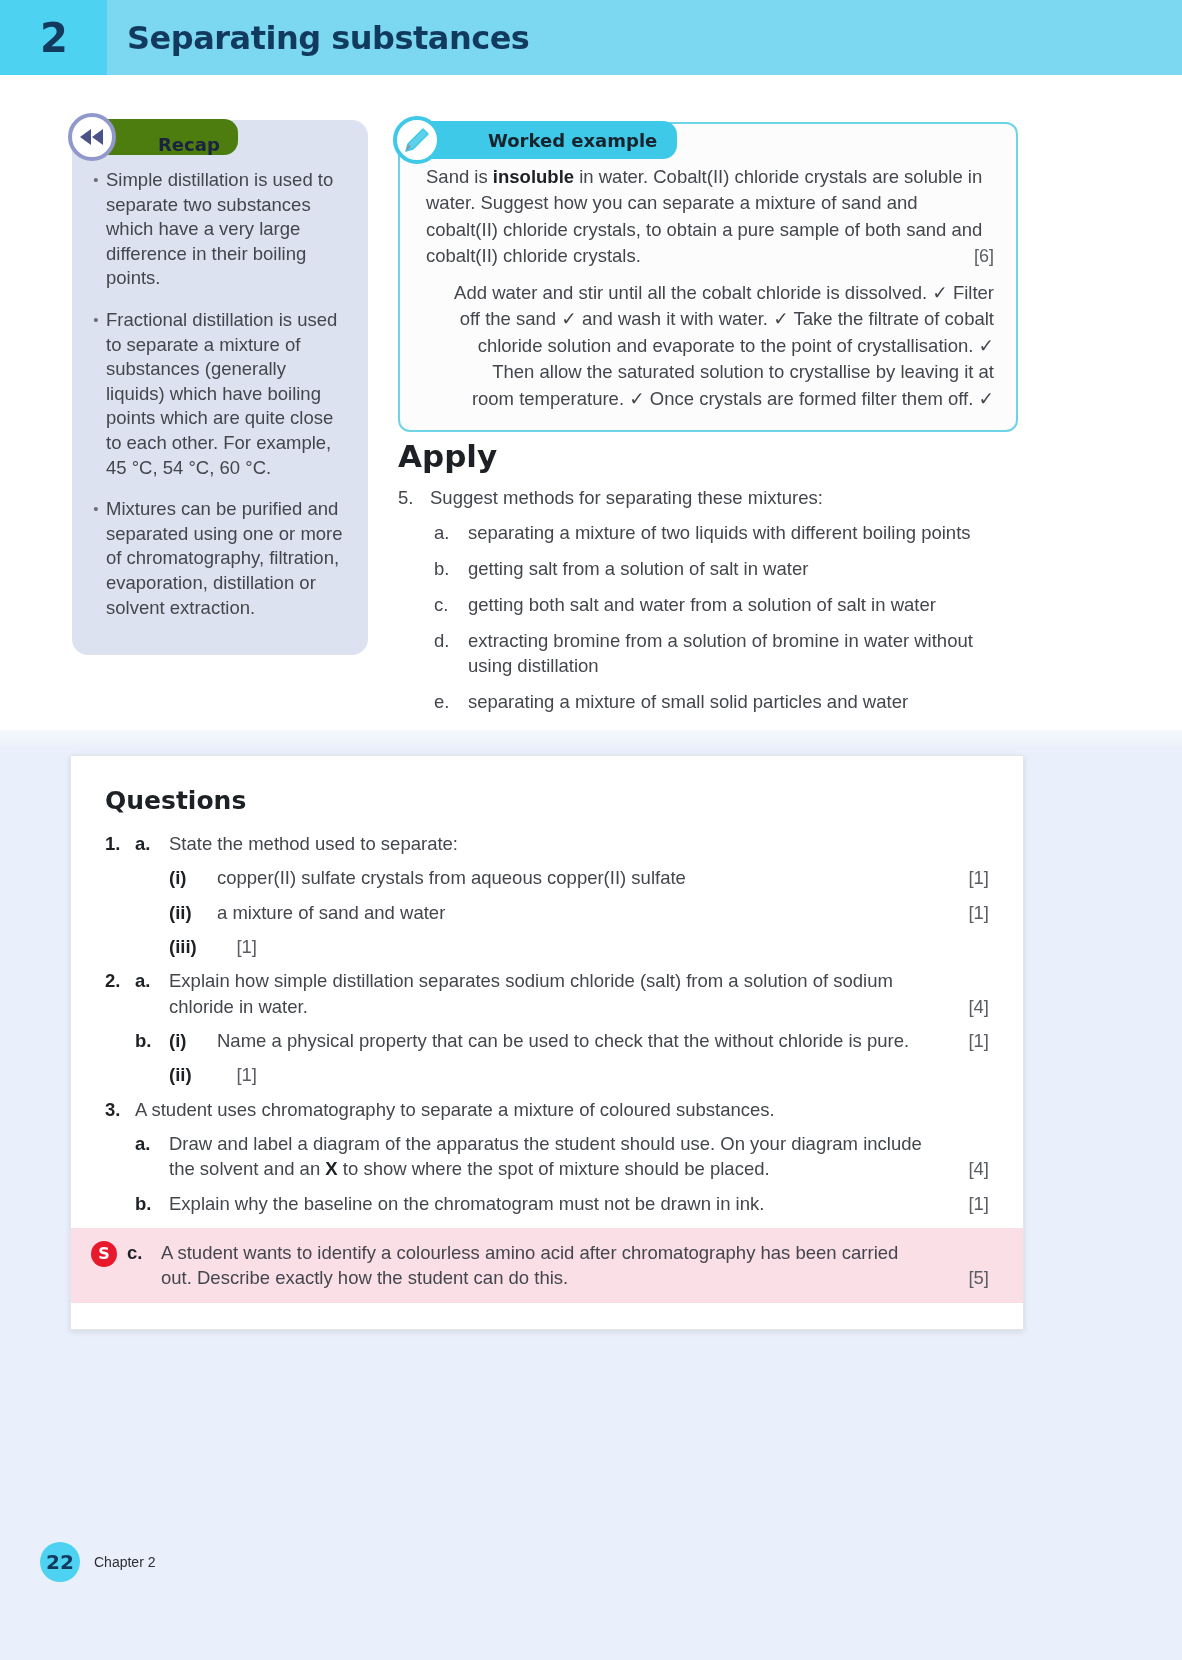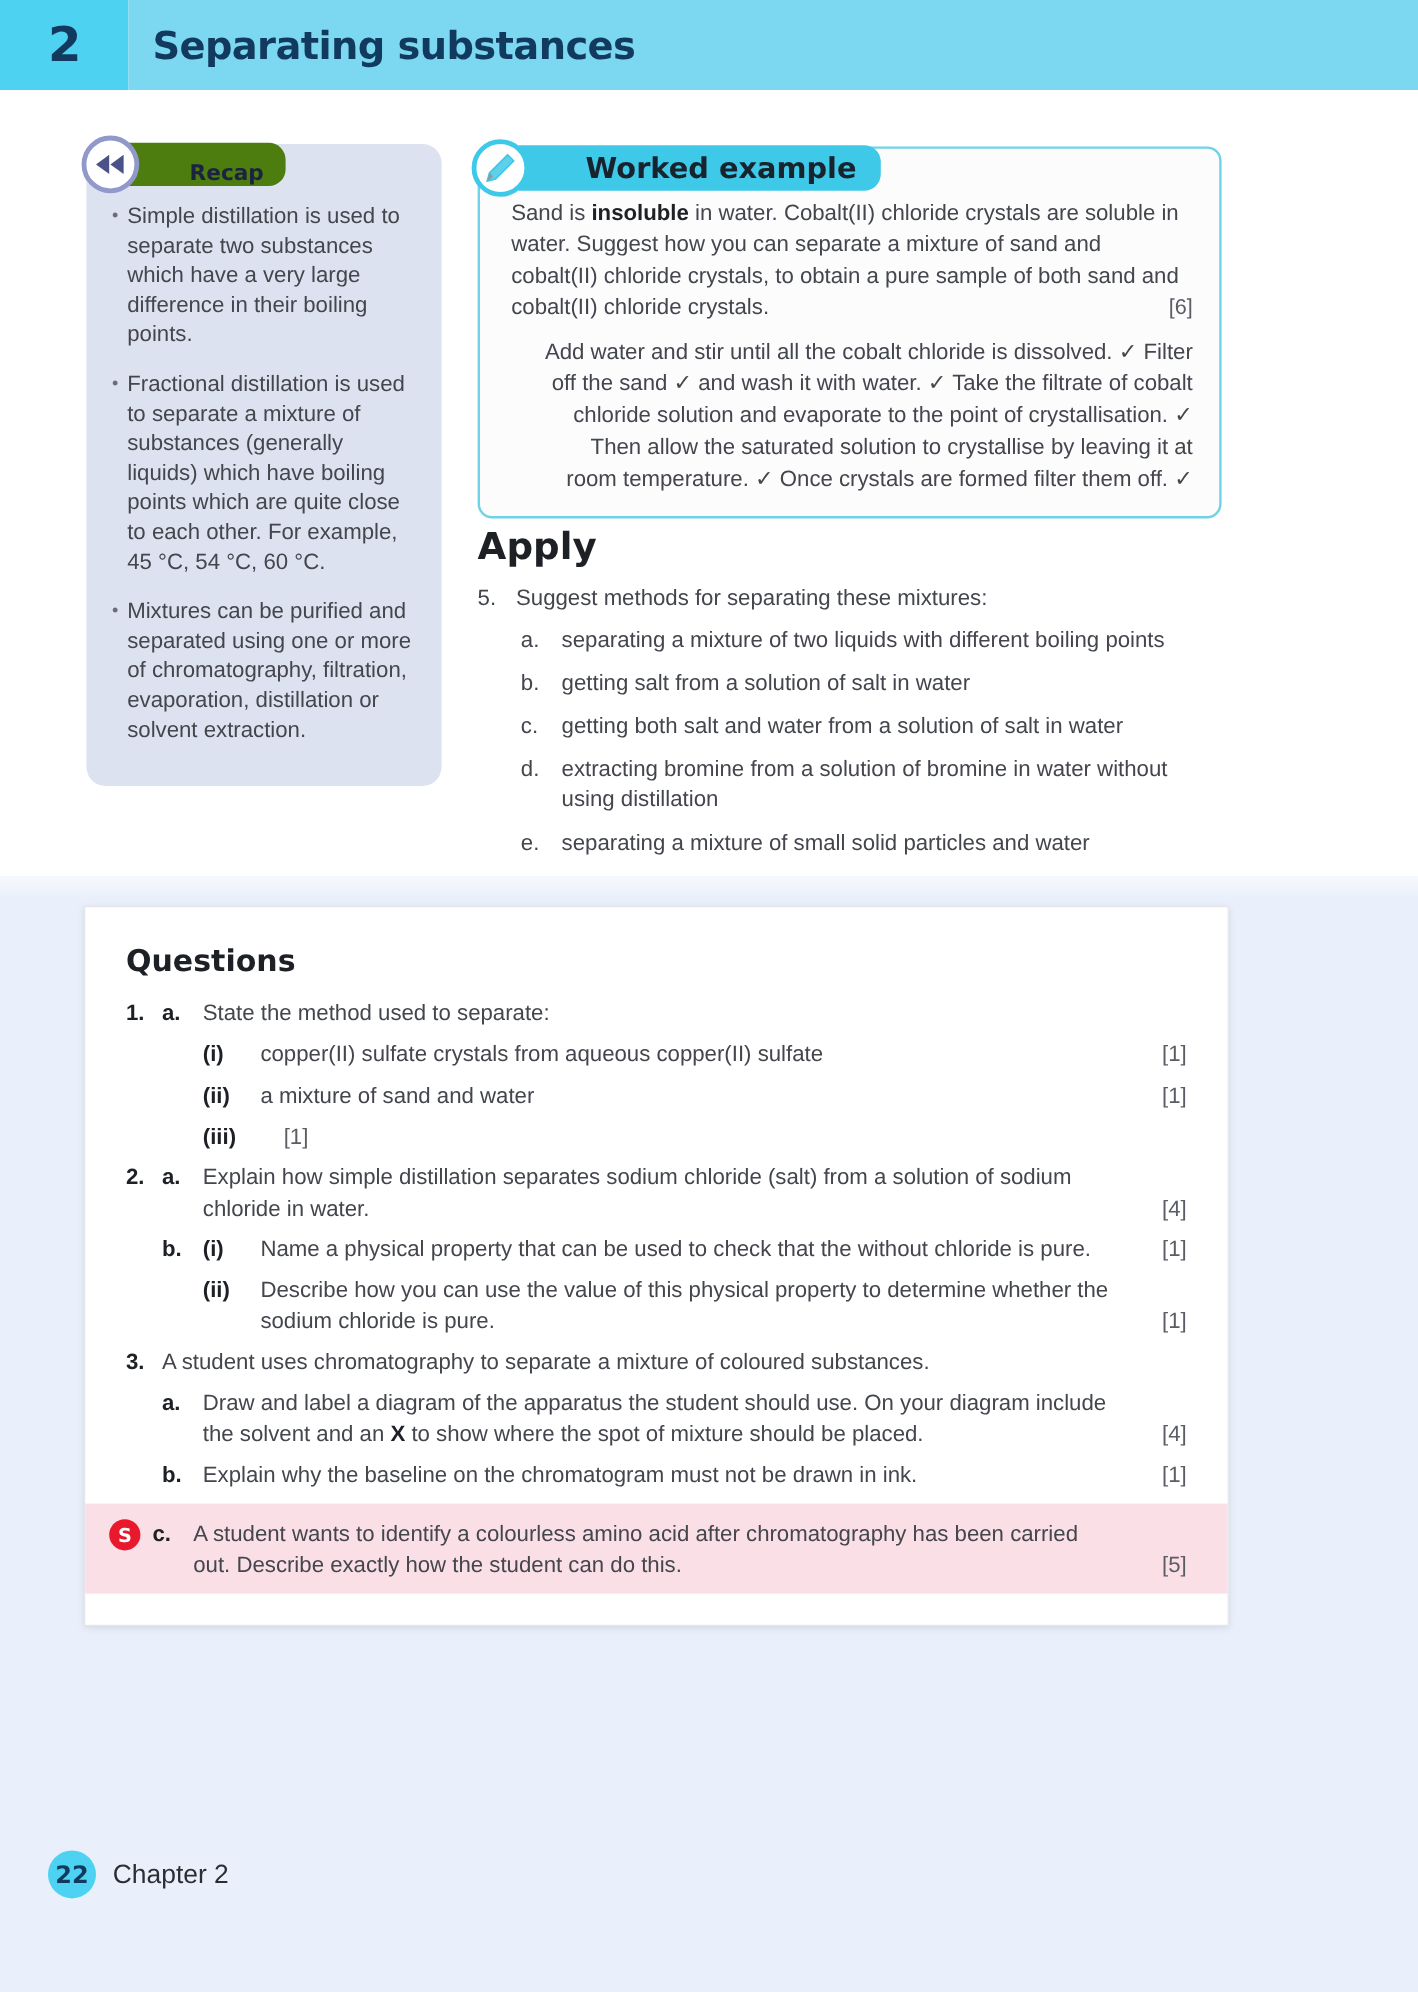--- a/index.html
+++ b/index.html
@@ -133,21 +133,21 @@
     background: #3fc9e8;
     border-radius: 0 14px 14px 0;
     height: 38px;
     padding: 0 20px 0 56px;
     display: flex;
     align-items: center;
   }
   .worked-header-label {
     font-family: "DejaVu Sans", sans-serif;
     font-weight: bold;
-    font-size: 24px;
+    font-size: 18px;
     color: #17242e;
   }
   .worked-icon {
     position: absolute;
     left: -42px; top: -8px;
     width: 54px; height: 54px;
   }
   .worked-question {
     font-size: 18.5px;
     line-height: 1.43;
@@ -304,21 +304,21 @@
     color: #123a5e;
     font-family: "DejaVu Sans", sans-serif;
     font-weight: bold;
     font-size: 20px;
     display: flex;
     align-items: center;
     justify-content: center;
   }
   .footer-label {
     margin-left: 14px;
-    font-size: 22px;
+    font-size: 14px;
     color: #2b2e33;
   }
 </style>
 </head>
 <body>
 
 <div class="page">
 
   <div class="lower-bg"></div>
 
@@ -432,21 +432,20 @@
     </div>
     <div class="qline indent-1">
       <span class="col-alpha">b.</span>
       <span class="col-roman">(i)</span>
       <span class="col-text">Name a physical property that can be used to check that the without chloride is pure.</span>
       <span class="col-marks">[1]</span>
     </div>
     <div class="qline indent-1">
       <span class="col-alpha"></span>
       <span class="col-roman">(ii)</span>
-      <span class="col-text">Describe how you can use the value of this physical property to determine whether the sodium chloride is pure.</span>
       <span class="col-marks">[1]</span>
     </div>
 
     <div class="qline">
       <span class="col-num">3.</span>
       <span class="col-text">A student uses chromatography to separate a mixture of coloured substances.</span>
       <span class="col-marks"></span>
     </div>
     <div class="qline indent-1">
       <span class="col-alpha">a.</span>

